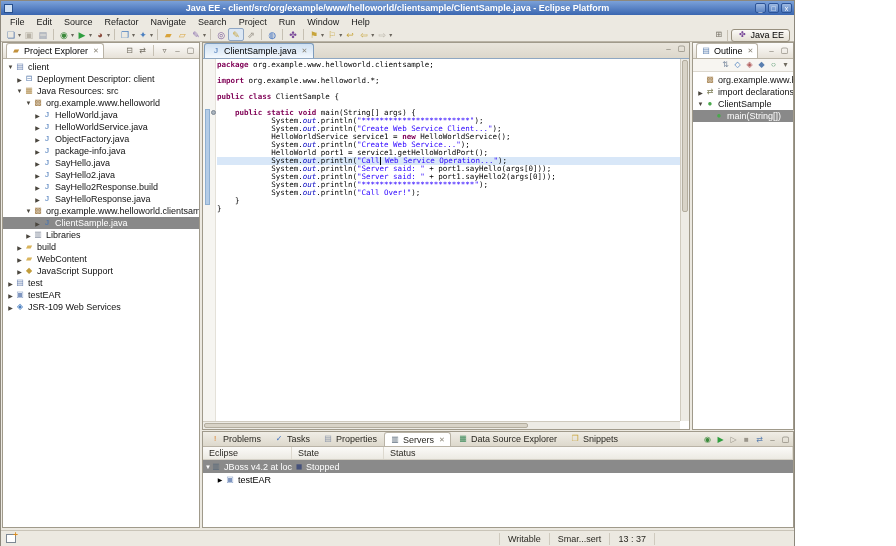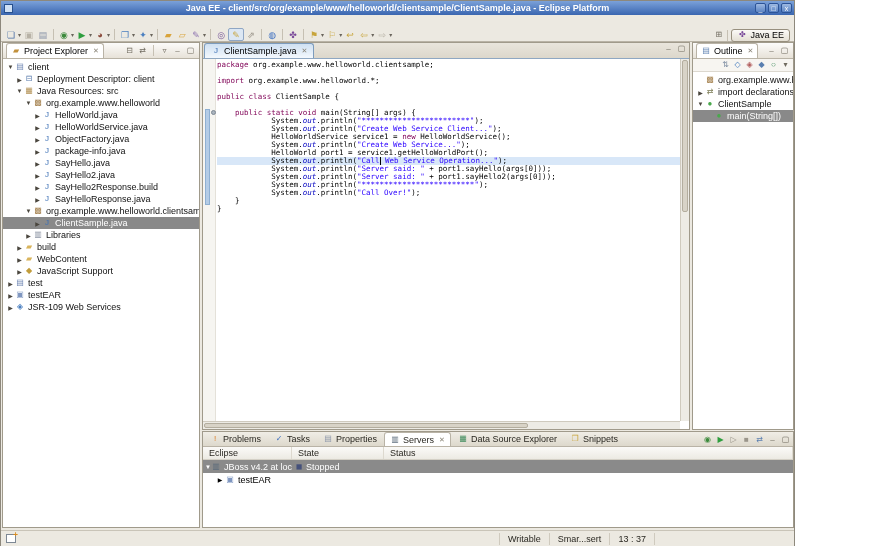--- a/index.html
+++ b/index.html
@@ -60,21 +60,21 @@
     display:flex; align-items:flex-end; font-size:9px; }
   .ed-tab { display:flex; align-items:center; gap:3px; height:15px; padding:0 6px; margin-left:1px;
     background:linear-gradient(#cfe0f2,#f3f8fd); border:1px solid #7d9cbd; border-bottom:none; border-radius:3px 3px 0 0; }
   .ed-body { position:absolute; left:0; top:16px; right:9px; bottom:8px; background:#fff; overflow:hidden; }
   .gutter { position:absolute; left:0; top:0; bottom:0; width:13px; background:#f6f5f1; border-right:1px solid #e4e1d9; }
   .range-bar { position:absolute; left:2px; top:50px; width:5px; height:96px; background:#b4cce6; border:1px solid #8fb0d2; }
   .gut-dot { position:absolute; left:8px; top:51px; width:5px; height:5px; border-radius:50%; background:#aab4be; border:1px solid #7d8894; }
   .code { position:absolute; left:14px; top:2px; right:0; font-family:"DejaVu Sans Mono", monospace; font-size:7.5px; }
   .code-line { height:8px; line-height:8px; white-space:pre; }
   .code-line.current { background:#d8e7f8; }
-  .t-kw { color:#7f0055; font-weight:normal; }
+  .t-kw { color:#7f0055; font-weight:bold; }
   .t-str { color:#2a00ff; }
   .t-fld { color:#0000c0; font-style:italic; }
   .t-pl { color:#000; }
   .cursor { display:inline-block; width:1px; height:8px; background:#000; vertical-align:bottom; }
   .sb-v { position:absolute; right:0; top:16px; bottom:8px; width:9px; background:#edebe5; border-left:1px solid #cfcabe; }
   .sb-v .thumb { position:absolute; left:1px; right:1px; top:1px; height:42%; background:#d8d3c7; border:1px solid #b3ad9e; border-radius:2px; }
   .sb-h { position:absolute; left:0; right:9px; bottom:0; height:8px; background:#edebe5; border-top:1px solid #cfcabe; }
   .sb-h .thumb { position:absolute; top:1px; bottom:1px; left:1px; width:68%; background:#d8d3c7; border:1px solid #b3ad9e; border-radius:2px; }
 
   
@@ -115,20 +115,32 @@
   <div class="titlebar">
     <div class="app-icon"></div>
     <div class="title">Java EE - client/src/org/example/www/helloworld/clientsample/ClientSample.java - Eclipse Platform</div>
     <div class="win-btns">
       <div class="win-btn">_</div>
       <div class="win-btn">□</div>
       <div class="win-btn">x</div>
     </div>
   </div>
 
+  <div class="menubar" id="menubar">
+      <span class="menu-item">File</span>
+      <span class="menu-item">Edit</span>
+      <span class="menu-item">Source</span>
+      <span class="menu-item">Refactor</span>
+      <span class="menu-item">Navigate</span>
+      <span class="menu-item">Search</span>
+      <span class="menu-item">Project</span>
+      <span class="menu-item">Run</span>
+      <span class="menu-item">Window</span>
+      <span class="menu-item">Help</span>
+    </div>
 
   <div class="toolbar">
     <span id="tb-items" style="display:flex;align-items:center;">
         <span class="tb-btn">
           <span class="tb-glyph" style="color: rgb(74, 111, 165);">❏</span>
           <span class="tb-dd">▾</span>
         </span>
         <span class="tb-btn">
           <span class="tb-glyph" style="color: rgb(184, 178, 166);">▣</span>
         </span>

